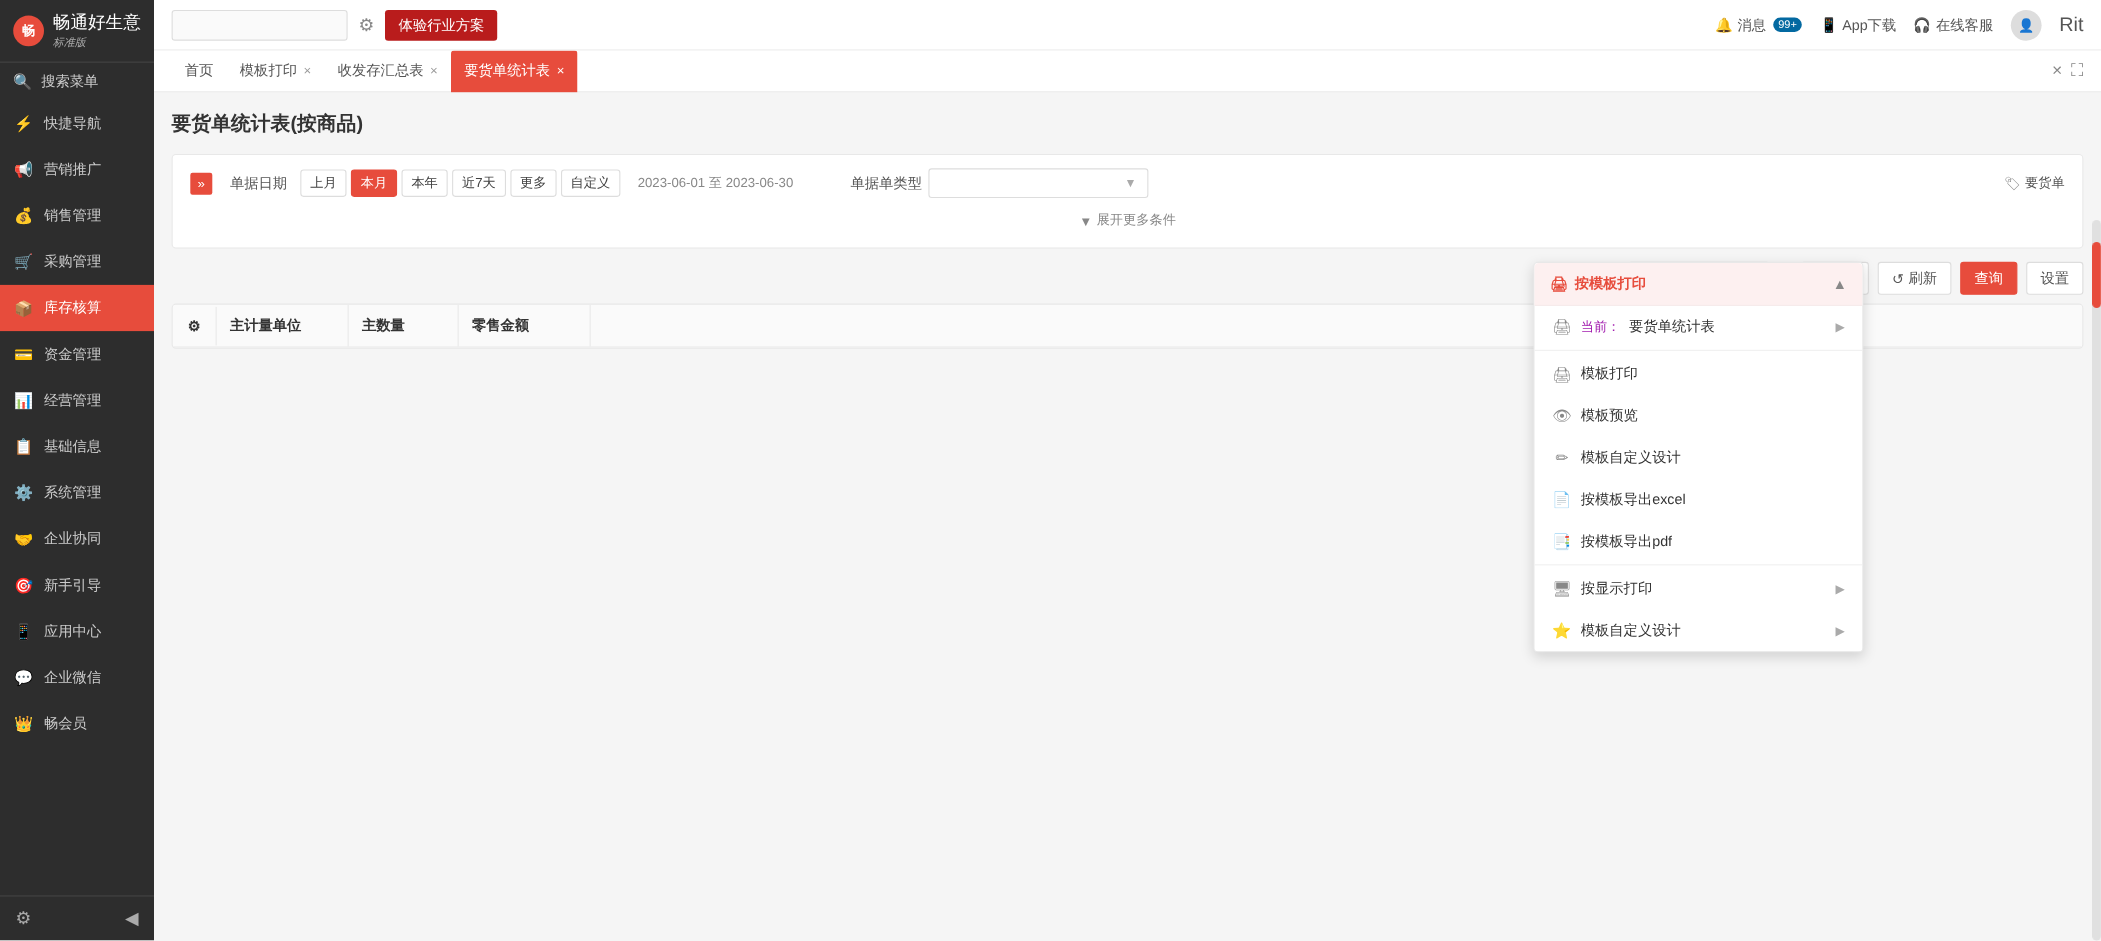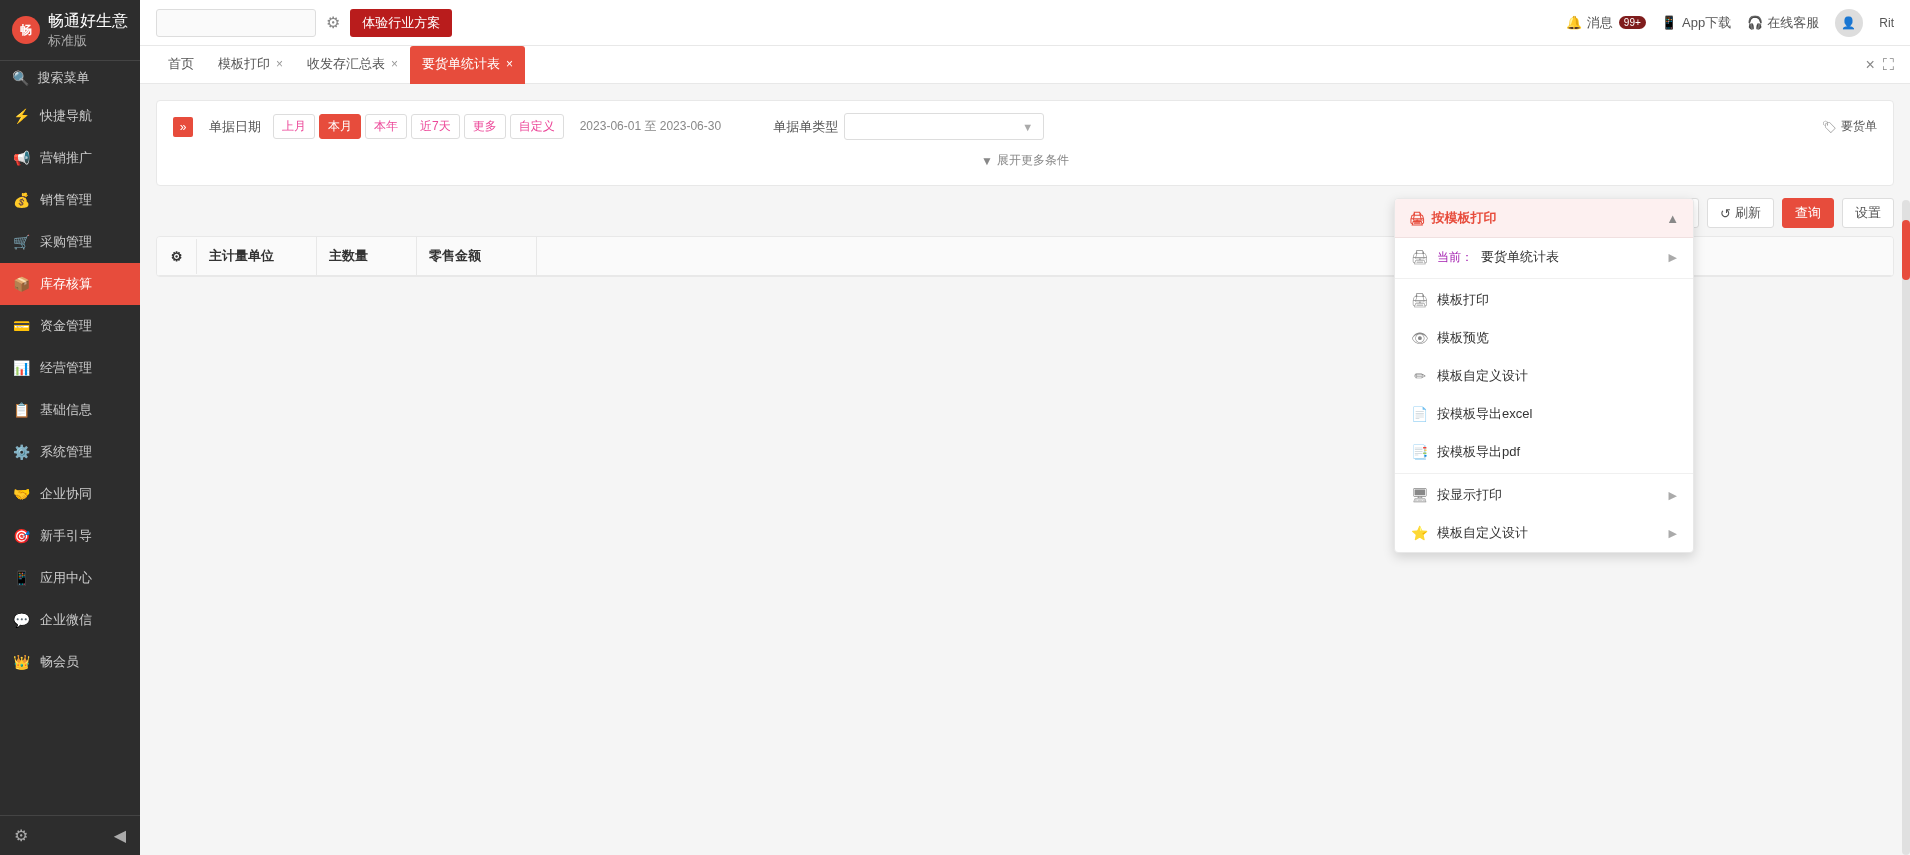--- a/index.html
+++ b/index.html
@@ -25,21 +25,21 @@
     }
     .sidebar-logo .logo-icon {
       width: 28px; height: 28px;
       background: #e74c3c;
       border-radius: 50%;
       display: flex; align-items: center; justify-content: center;
       color: white; font-weight: bold; font-size: 12px;
       margin-right: 8px; flex-shrink: 0;
     }
     .sidebar-logo .logo-text { font-size: 16px; color: #fff; line-height: 1.4; }
-    .sidebar-logo .logo-badge { font-size: 13px; color: #aaa; }
+    .sidebar-logo .logo-badge { font-size: 10px; color: #aaa; font-style: italic; }
 
     .sidebar-search {
       display: flex; align-items: center;
       padding: 8px 12px; cursor: pointer;
       color: #ccc; font-size: 13px;
     }
     .sidebar-search .s-icon { margin-right: 8px; font-size: 14px; }
 
     .sidebar-nav { flex: 1; overflow-y: auto; }
     .nav-item {
@@ -86,21 +86,21 @@
     }
     .topbar-gear { color: #888; cursor: pointer; font-size: 16px; }
     .topbar-trial {
       background: #b91c1c; color: #fff;
       border: none; border-radius: 3px;
       padding: 5px 12px; font-size: 13px; cursor: pointer;
     }
     .topbar-right { display: flex; align-items: center; gap: 16px; }
     .topbar-right .titem { display: flex; align-items: center; gap: 4px; color: #555; cursor: pointer; font-size: 13px; }
     .topbar-right .titem .badge {
-      background: #7f1d1d; color: #fff;
+      background: #0369a1; color: #fff;
       border-radius: 8px; font-size: 10px;
       padding: 1px 5px; margin-left: 2px;
     }
     .topbar-avatar { width: 28px; height: 28px; border-radius: 50%; background: #ddd; display: flex; align-items: center; justify-content: center; color: #888; font-size: 12px; }
 
     
     .tabs {
       background: #fff;
       display: flex;
       align-items: center;
@@ -140,21 +140,21 @@
       border: 1px solid #e8e8e8;
       border-radius: 4px;
       padding: 12px 16px;
       margin-bottom: 12px;
     }
     .filter-row { display: flex; align-items: center; gap: 12px; flex-wrap: wrap; }
     .filter-label { color: #555; font-size: 13px; white-space: nowrap; }
     .filter-date-btns { display: flex; align-items: center; gap: 4px; }
     .date-btn {
       padding: 3px 8px; border: 1px solid #ddd; border-radius: 3px;
-      cursor: pointer; font-size: 12px; color: #ec4899; background: #fff;
+      cursor: pointer; font-size: 12px; color: #404040; background: #fff;
     }
     .date-btn.active { background: #e74c3c; color: #fff; border-color: #e74c3c; }
     .date-range { color: #888; font-size: 12px; margin-left: 4px; }
 
     .filter-select {
       display: flex; align-items: center; gap: 6px;
     }
     .select-box {
       display: flex; align-items: center; gap: 4px;
       border: 1px solid #ddd; border-radius: 3px;
@@ -349,21 +349,21 @@
       </div>
       <div class="titem">
         <span>📱</span>
         <span>App下载</span>
       </div>
       <div class="titem">
         <span>🎧</span>
         <span>在线客服</span>
       </div>
       <div class="topbar-avatar">👤</div>
-      <span style="color:#555;font-size:12px;">Rit</span>
+      <span style="color:#555;font-size:18px;">Rit</span>
     </div>
   </div>
 
   <div class="tabs">
 
     <div class="tab">
         <span>首页</span>
       </div>
       <div class="tab">
         <span>模板打印</span>
@@ -377,20 +377,21 @@
         <span>要货单统计表</span>
         <span class="tab-close">×</span>
       </div>
       <div class="tabs-actions">
       <span class="icon-btn">×</span>
       <span class="icon-btn">⛶</span>
     </div>
   </div>
 
   <div class="content">
+    <div class="page-title">要货单统计表(按商品)</div>
 
     <div class="filter-bar">
       <div class="filter-row">
 
         <div style="display:flex;align-items:center;margin-right:4px;">
           <div style="background:#e74c3c;color:#fff;width:20px;height:20px;display:flex;align-items:center;justify-content:center;border-radius:2px;cursor:pointer;font-size:12px;">»</div>
         </div>
         <span class="filter-label">单据日期</span>
         <div class="filter-date-btns">
 

